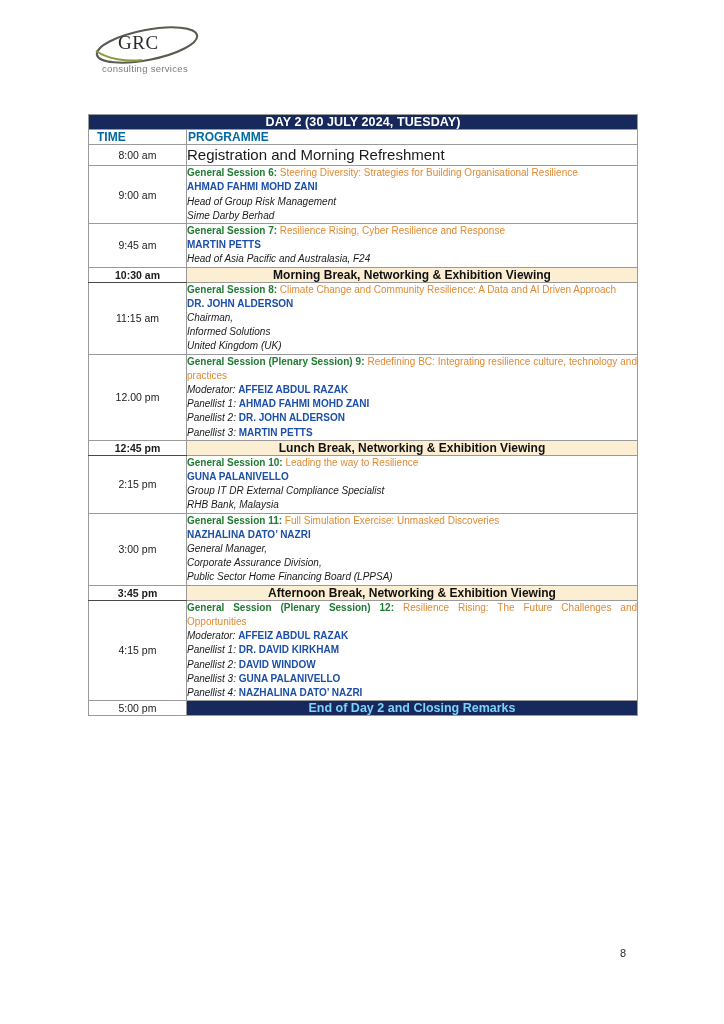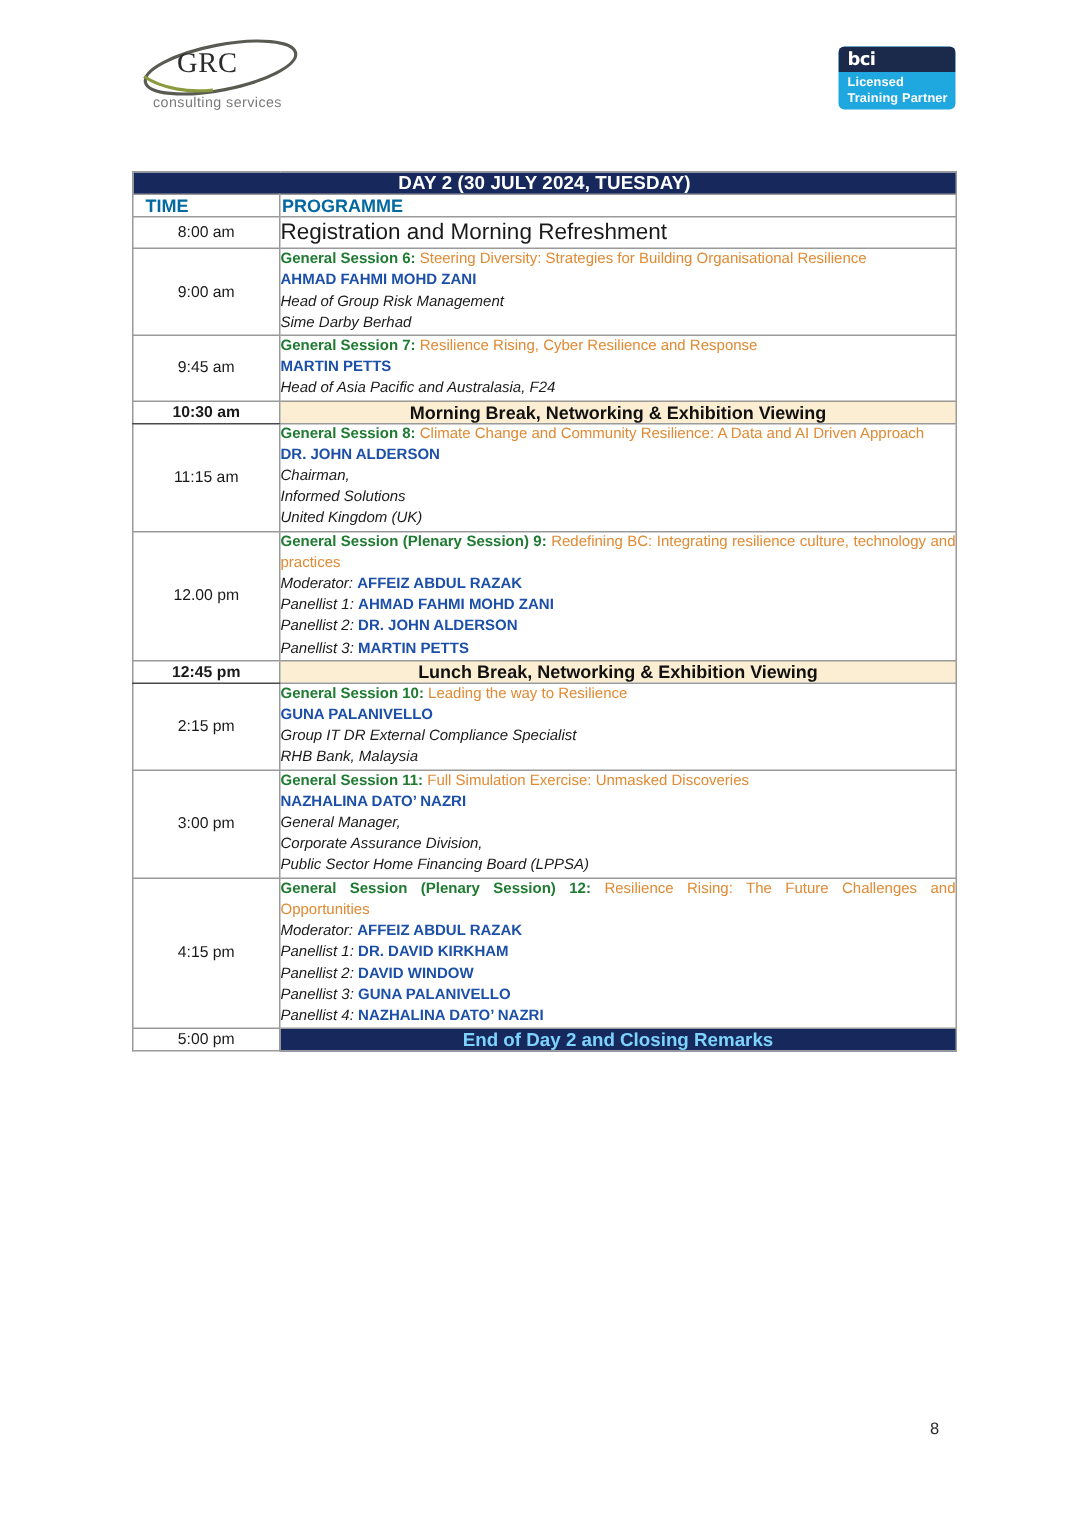--- a/index.html
+++ b/index.html
@@ -210,29 +210,20 @@
 
   <div class="grc-logo">
     <svg class="grc-swoosh" viewBox="0 0 110 40">
       <ellipse cx="55" cy="19" rx="51" ry="15" fill="none" stroke="#5a5a52" stroke-width="2.1" transform="rotate(-11 55 19)"></ellipse>
       <path d="M4 25 C 16 33, 34 36, 50 34" fill="none" stroke="#8a9a3c" stroke-width="2.1"></path>
     </svg>
     <div class="grc-word">GRC</div>
     <div class="grc-tag">consulting services</div>
   </div>
 
-  <div class="bci-badge">
-    <div class="bci-top">
-      <span class="bci-mark">bci</span>
-    </div>
-    <div class="bci-bottom">
-      <div class="bci-l1">Licensed</div>
-      <div class="bci-l2">Training Partner</div>
-    </div>
-  </div>
 
 </div>
 
 <div class="agenda-wrap">
   <table class="agenda">
     <colgroup>
       <col class="c-time">
       <col class="c-prog">
     </colgroup>
     <tbody id="agenda-body">
@@ -305,20 +296,24 @@
           <td class="time">3:00 pm</td>
           <td class="prog">
             <div class="line"><span class="sess-label">General Session 11</span><span class="sess-label">:&nbsp;</span><span class="sess-title">Full Simulation Exercise: Unmasked Discoveries</span></div>
             <div class="line person">NAZHALINA DATO’ NAZRI</div>
             <div class="line role">General Manager,</div>
             <div class="line role">Corporate Assurance Division,</div>
             <div class="line role">Public Sector Home Financing Board (LPPSA)</div>
           </td>
         </tr>
         <tr>
+          <td class="time bold break-time">3:45 pm</td>
+          <td class="break-cell">Afternoon Break, Networking &amp; Exhibition Viewing</td>
+        </tr>
+        <tr>
           <td class="time">4:15 pm</td>
           <td class="prog">
             <div class="line just"><span class="sess-label">General Session (Plenary Session) 12</span><span class="sess-label">:&nbsp;</span><span class="sess-title">Resilience Rising: The Future Challenges and Opportunities</span></div>
             <div class="line"><span class="role-lbl">Moderator: </span><span class="person">AFFEIZ ABDUL RAZAK</span></div>
             <div class="line"><span class="role-lbl">Panellist 1: </span><span class="person">DR. DAVID KIRKHAM</span></div>
             <div class="line"><span class="role-lbl">Panellist 2: </span><span class="person">DAVID WINDOW</span></div>
             <div class="line"><span class="role-lbl">Panellist 3: </span><span class="person">GUNA PALANIVELLO</span></div>
             <div class="line"><span class="role-lbl">Panellist 4: </span><span class="person">NAZHALINA DATO’ NAZRI</span></div>
           </td>
         </tr>

